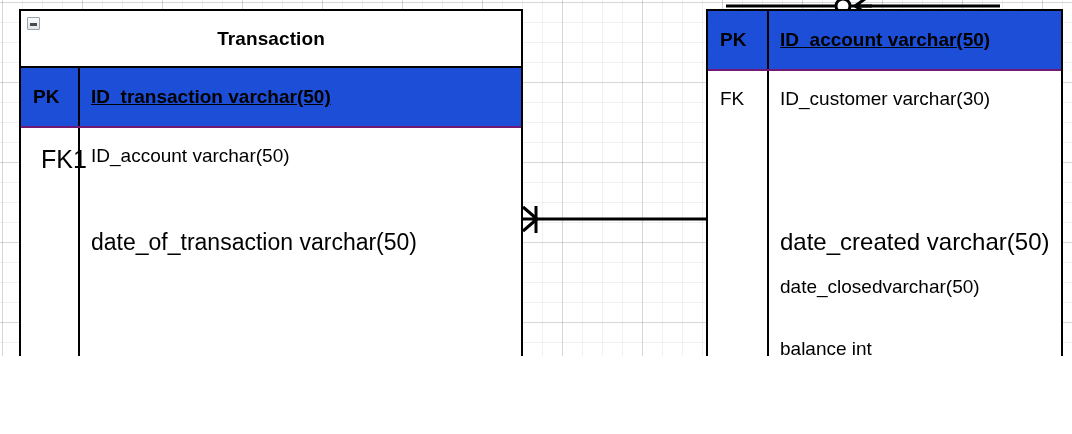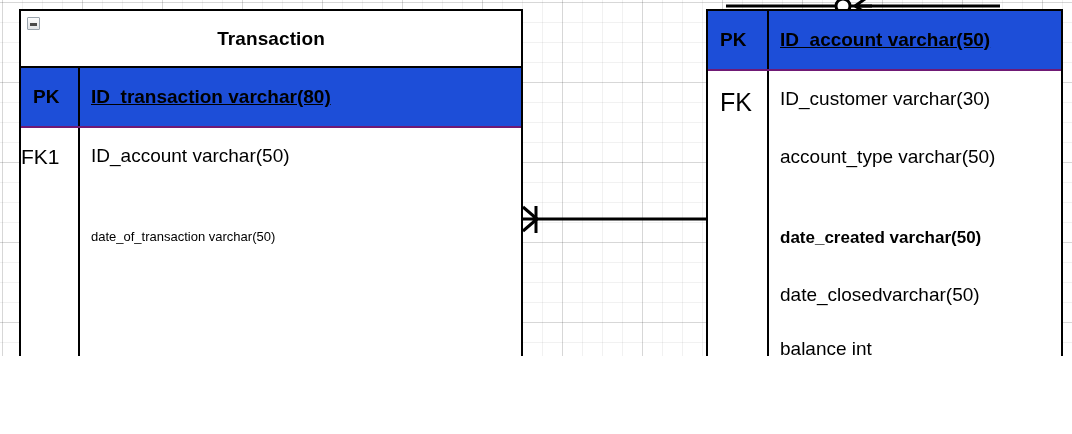--- a/index.html
+++ b/index.html
@@ -168,52 +168,51 @@
   <div class="entity" style="left:19px; top:9px; width:504px; height:380px;">
 
     <div class="entity-title-row" style="height:57px;">
       <span class="collapse-icon" style="left:6px; top:6px;"></span>
       <span class="entity-title" style="top:17px; font-size:19px;">Transaction</span>
     </div>
 
     <div class="key-row" style="height:60px;">
       <span class="col-divider" style="left:57px;"></span>
       <span class="cell-key bold" style="left:12px; top:18px; font-size:19px;">PK</span>
-      <span class="cell-name pk" style="left:70px; top:18px; font-size:19px;">ID_transaction varchar(80) </span>
+      <span class="cell-name pk" style="left:70px; top:18px; font-size:19px;">ID_transaction varchar(50) </span>
     </div>
 
     <div class="attr-body" style="height:259px;">
       <span class="col-divider" style="left:57px;"></span>
 
-      <span class="cell-key" style="left:0; top:17px; font-size:21px;">FK1</span>
+      <span class="cell-key" style="left:20px; top:17px; font-size:25px;">FK1</span>
       <span class="cell-name" style="left:70px; top:17px; font-size:19px;">ID_account varchar(50)</span>
 
 
-      <span class="cell-name" style="left:70px; top:101px; font-size:13px;">date_of_transaction varchar(50)</span>
+      <span class="cell-name" style="left:70px; top:101px; font-size:23px;">date_of_transaction varchar(50)</span>
     </div>
   </div>
 
   <div class="entity" style="left:706px; top:9px; width:357px; height:425px;">
 
 
     <div class="key-row" style="height:60px;">
       <span class="col-divider" style="left:59px;"></span>
       <span class="cell-key bold" style="left:12px; top:18px; font-size:19px;">PK</span>
       <span class="cell-name pk" style="left:72px; top:18px; font-size:19px;">ID_account varchar(50) </span>
     </div>
 
     <div class="attr-body" style="height:304px;">
       <span class="col-divider" style="left:59px;"></span>
 
-      <span class="cell-key" style="left:12px; top:17px; font-size:25px;">FK</span>
+      <span class="cell-key" style="left:12px; top:17px; font-size:19px;">FK</span>
       <span class="cell-name" style="left:72px; top:17px; font-size:19px;">ID_customer varchar(30)</span>
 
-      <span class="cell-name" style="left:72px; top:75px; font-size:19px;">account_type varchar(50)</span>
-
-      <span class="cell-name" style="left:72px; top:157px; font-size:17px;font-weight:bold;">date_created varchar(50)</span>
-
-      <span class="cell-name" style="left:72px; top:205px; font-size:19px;margin-top:8px;">date_closedvarchar(50)</span>
+
+      <span class="cell-name" style="left:72px; top:157px; font-size:24px;">date_created varchar(50)</span>
+
+      <span class="cell-name" style="left:72px; top:205px; font-size:19px;">date_closedvarchar(50)</span>
 
       <span class="cell-name" style="left:72px; top:267px; font-size:19px;"> balance int</span>
     </div>
   </div>
 
 </div>
 
 </body></html>

